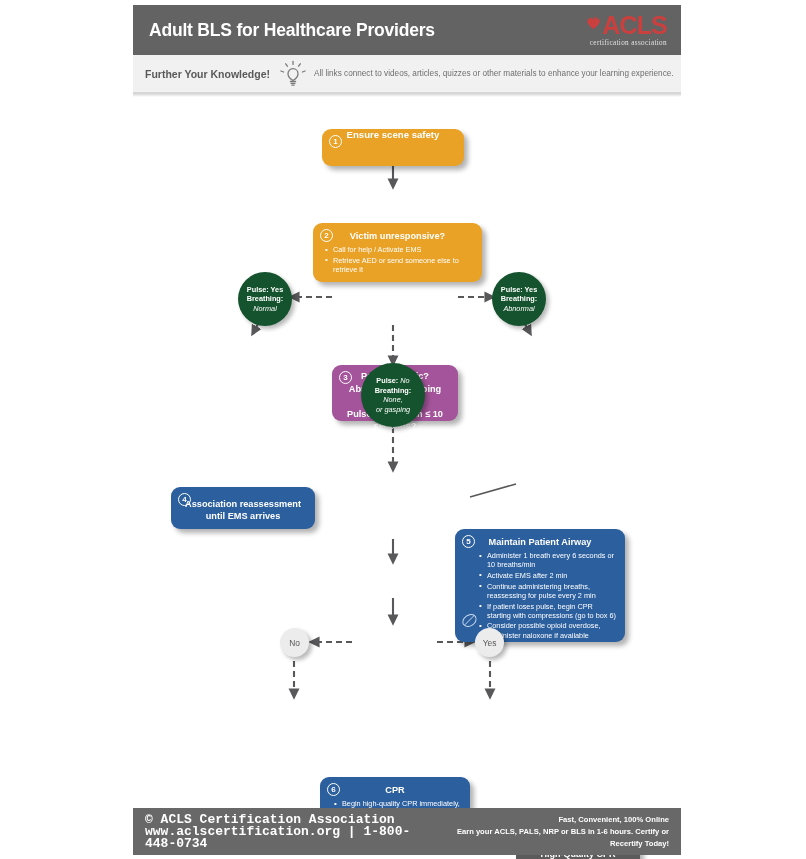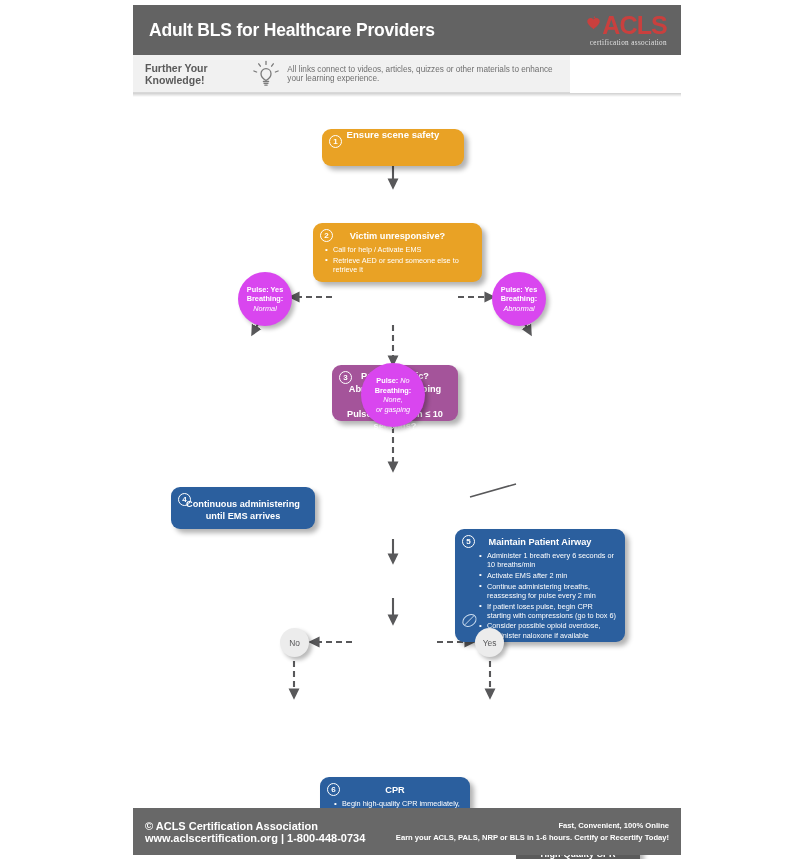--- a/index.html
+++ b/index.html
@@ -30,21 +30,21 @@
     color: #c9403e; font-size: 25px; font-weight: bold;
     letter-spacing: -0.8px; line-height: 25px;
   }
   #logo-sub {
     color: #e3e3e3; font-size: 7.2px; letter-spacing: 0.35px;
     margin-top: 1px; font-family: Liberation Serif, serif;
   }
 
   #knowledge-bar {
     position: absolute; left: 133px; top: 55px;
-    width: 437px; height: 38px;
+    width: 548px; height: 38px;
     background: #f1f1f1;
     display: flex; align-items: center;
     padding-left: 12px;
     border-bottom: 1px solid #d8d8d8;
   }
   #knowledge-bar-shadow {
     position: absolute; left: 133px; top: 93px;
     width: 548px; height: 4px;
     background: linear-gradient(to bottom, #cfcfcf, #ffffff);
   }
@@ -99,38 +99,38 @@
     font-size: 8px;
   }
 
   .circle {
     border-radius: 50%;
     display: flex; align-items: center; justify-content: center;
     text-align: center;
     box-shadow: 3px 3px 4px rgba(0,0,0,0.28);
   }
   .circle.dark {
-    background: #d946ef; color: #ffffff;
+    background: #14532d; color: #ffffff;
     font-size: 7.3px; line-height: 9.5px; font-weight: bold;
   }
   .circle.light {
     background: #ececec; color: #58585a;
     font-size: 8.4px; font-weight: normal;
   }
   .circle .it { font-style: italic; font-weight: normal; }
 
   
   #footer {
     position: absolute; left: 133px; top: 808px;
     width: 548px; height: 47px;
     background: #686868;
     display: flex; justify-content: space-between; align-items: center;
     padding: 0 12px;
   }
-  #footer-left  { color: #ffffff; font-size: 11px; font-weight: bold; line-height: 12px; }
+  #footer-left  { color: #ffffff; font-size: 13px; font-weight: bold; line-height: 12px; font-family: Liberation Mono, monospace; }
   #footer-right { color: #ffffff; font-size: 7.6px; font-weight: bold; line-height: 12px; text-align: right; }
 </style>
 </head>
 <body>
 
 <div id="header-bar">
   <div id="page-title">Adult BLS for Healthcare Providers</div>
   <div id="logo-block">
     <div id="logo-row">
       <svg id="logo-heart" viewBox="0 0 24 24">
@@ -242,21 +242,21 @@
     <div>
       <div>Pulse: Yes</div>
       <div>Breathing:</div>
       <div class="it">Abnormal</div>
     </div>
   </div>
 
   <div class="node box blue" style="left:171px; top:335px; width:144px; height:42px;">
     <div class="badge">4</div>
     <div class="box-title" style="padding-top:11px;">
-      <div>Continuous administering</div>
+      <div>Association reassessment</div>
       <div>until EMS arrives</div>
     </div>
   </div>
 
   <div class="node box blue" style="left:455px; top:335px; width:170px; height:113px;">
     <div class="badge">5</div>
     <div class="box-title">Maintain Patient Airway</div>
     <ul class="bullets" style="padding-left:26px; ">
       <li>Administer 1 breath every 6 seconds or 10 breaths/min</li>
       <li>Activate EMS after 2 min</li>

